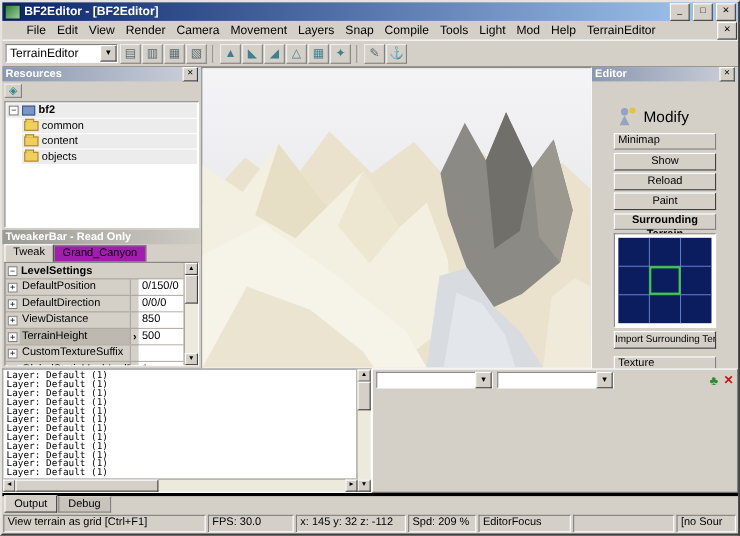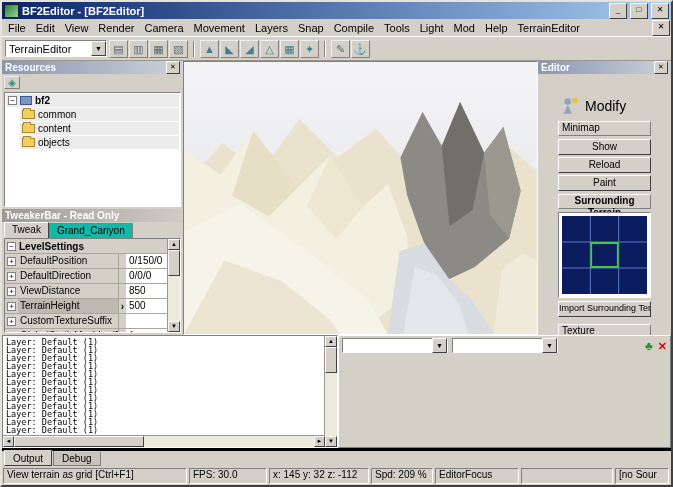--- a/index.html
+++ b/index.html
@@ -12,21 +12,21 @@
   
   .titlebar{height:17px;flex:none;background:linear-gradient(90deg,#0a246a,#a6caf0);
     display:flex;align-items:center;gap:3px;padding:0 2px;}
   .app-icon{width:13px;height:12px;background:linear-gradient(135deg,#2e7d32,#9bd39d);
     border:1px solid #123;flex:none;}
   .titlebar .title{color:#fff;font-weight:bold;font-size:11px;flex:1;white-space:nowrap;overflow:hidden;}
   .winbtn{width:16px;height:14px;background:#d4d0c8;border:1px solid;border-color:#fff #404040 #404040 #fff;
     font-size:8px;line-height:12px;text-align:center;flex:none;}
   
   .menubar{height:17px;flex:none;display:flex;align-items:center;padding:0 1px;border-bottom:1px solid #fff;}
-  .menu-items{display:flex;flex:1;}
+  .menu-items{display:flex;flex:1;padding-left:16px;}
   .menu-item{padding:1px 5px;white-space:nowrap;}
   
   .toolbar{height:23px;flex:none;display:flex;align-items:center;gap:2px;padding:0 3px;border-bottom:1px solid #9a968e;}
   .combo{background:#fff;border:1px solid;border-color:#808080 #fff #fff #808080;height:17px;display:flex;align-items:center;box-sizing:border-box;}
   .combo .val{padding:0 3px;flex:1;font-size:11px;white-space:nowrap;overflow:hidden;}
   .combo .drop{width:15px;height:15px;background:#d4d0c8;border:1px solid;border-color:#fff #404040 #404040 #fff;
     text-align:center;font-size:7px;line-height:14px;box-sizing:border-box;flex:none;}
   .tb-group{display:flex;gap:1px;}
   .tbtn{width:19px;height:18px;background:#d4d0c8;border:1px solid;border-color:#eee #808080 #808080 #eee;
     text-align:center;font-size:11px;line-height:16px;color:#5a6a72;box-sizing:border-box;}
@@ -54,21 +54,21 @@
   .expander{width:9px;height:9px;flex:none;background:#fff;border:1px solid #808080;font-size:8px;line-height:7px;
     text-align:center;box-sizing:border-box;}
   .bf2-icon{width:12px;height:9px;flex:none;background:#7a96c8;border:1px solid #3a5a8a;box-sizing:border-box;}
   .folder-icon{width:13px;height:9px;flex:none;background:#f2cf5b;border:1px solid #a8863a;position:relative;box-sizing:border-box;}
   .folder-icon::before{content:"";position:absolute;top:-3px;left:0;width:6px;height:2px;background:#f2cf5b;border:1px solid #a8863a;border-bottom:none;}
   .tree-label{white-space:nowrap;}
   .tree-row.root .tree-label{font-weight:bold;}
   
   .tweaker{flex:1;min-height:0;}
   .tw-tabs{height:15px;flex:none;display:flex;align-items:flex-end;padding:1px 2px 0;}
-  .tw-tab{font-size:10px;padding:0 7px;height:14px;line-height:14px;border:1px solid #808080;border-bottom:none;background:#14b8a6;}
+  .tw-tab{font-size:10px;padding:0 7px;height:14px;line-height:14px;border:1px solid #808080;border-bottom:none;background:#a21caf;}
   .tw-tab.active{background:#d4d0c8;border-color:#fff #404040 transparent #fff;height:15px;position:relative;z-index:1;}
   .pgrid{flex:1;min-height:0;display:flex;margin:0 2px 2px;border:1px solid;border-color:#808080 #fff #fff #808080;background:#d4d0c8;overflow:hidden;}
   .pg-main{flex:1;min-width:0;overflow:hidden;}
   .pg-row{height:14px;display:flex;align-items:center;border-bottom:1px solid #aaa69e;font-size:10px;}
   .pg-row .expander{margin:0 2px;}
   .pg-group-label{font-weight:bold;padding-left:1px;}
   .pg-name{width:98px;flex:none;padding-left:2px;white-space:nowrap;overflow:hidden;align-self:stretch;line-height:13px;border-right:1px solid #aaa69e;}
   .pg-arrow{width:7px;flex:none;text-align:center;visibility:hidden;font-weight:bold;}
   .pg-value{flex:1;align-self:stretch;background:#fff;padding-left:3px;line-height:13px;white-space:nowrap;overflow:hidden;}
   .pg-row.selected .pg-name{background:#bdb9b0;}

